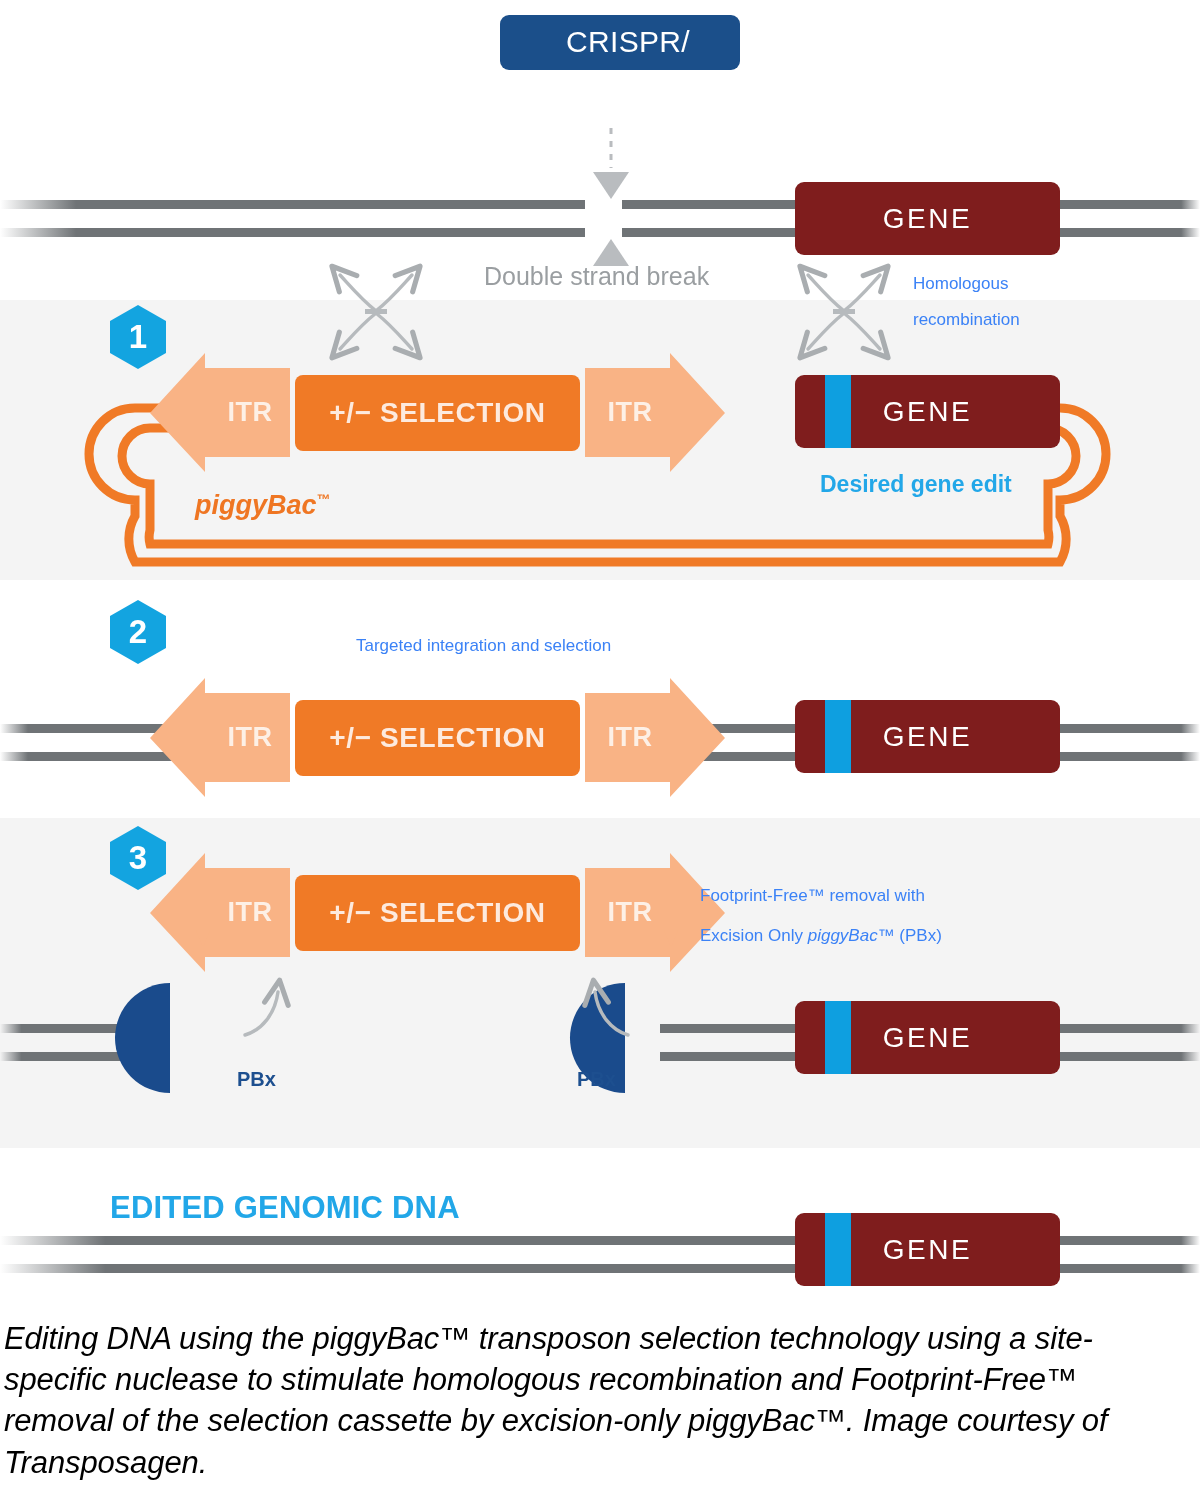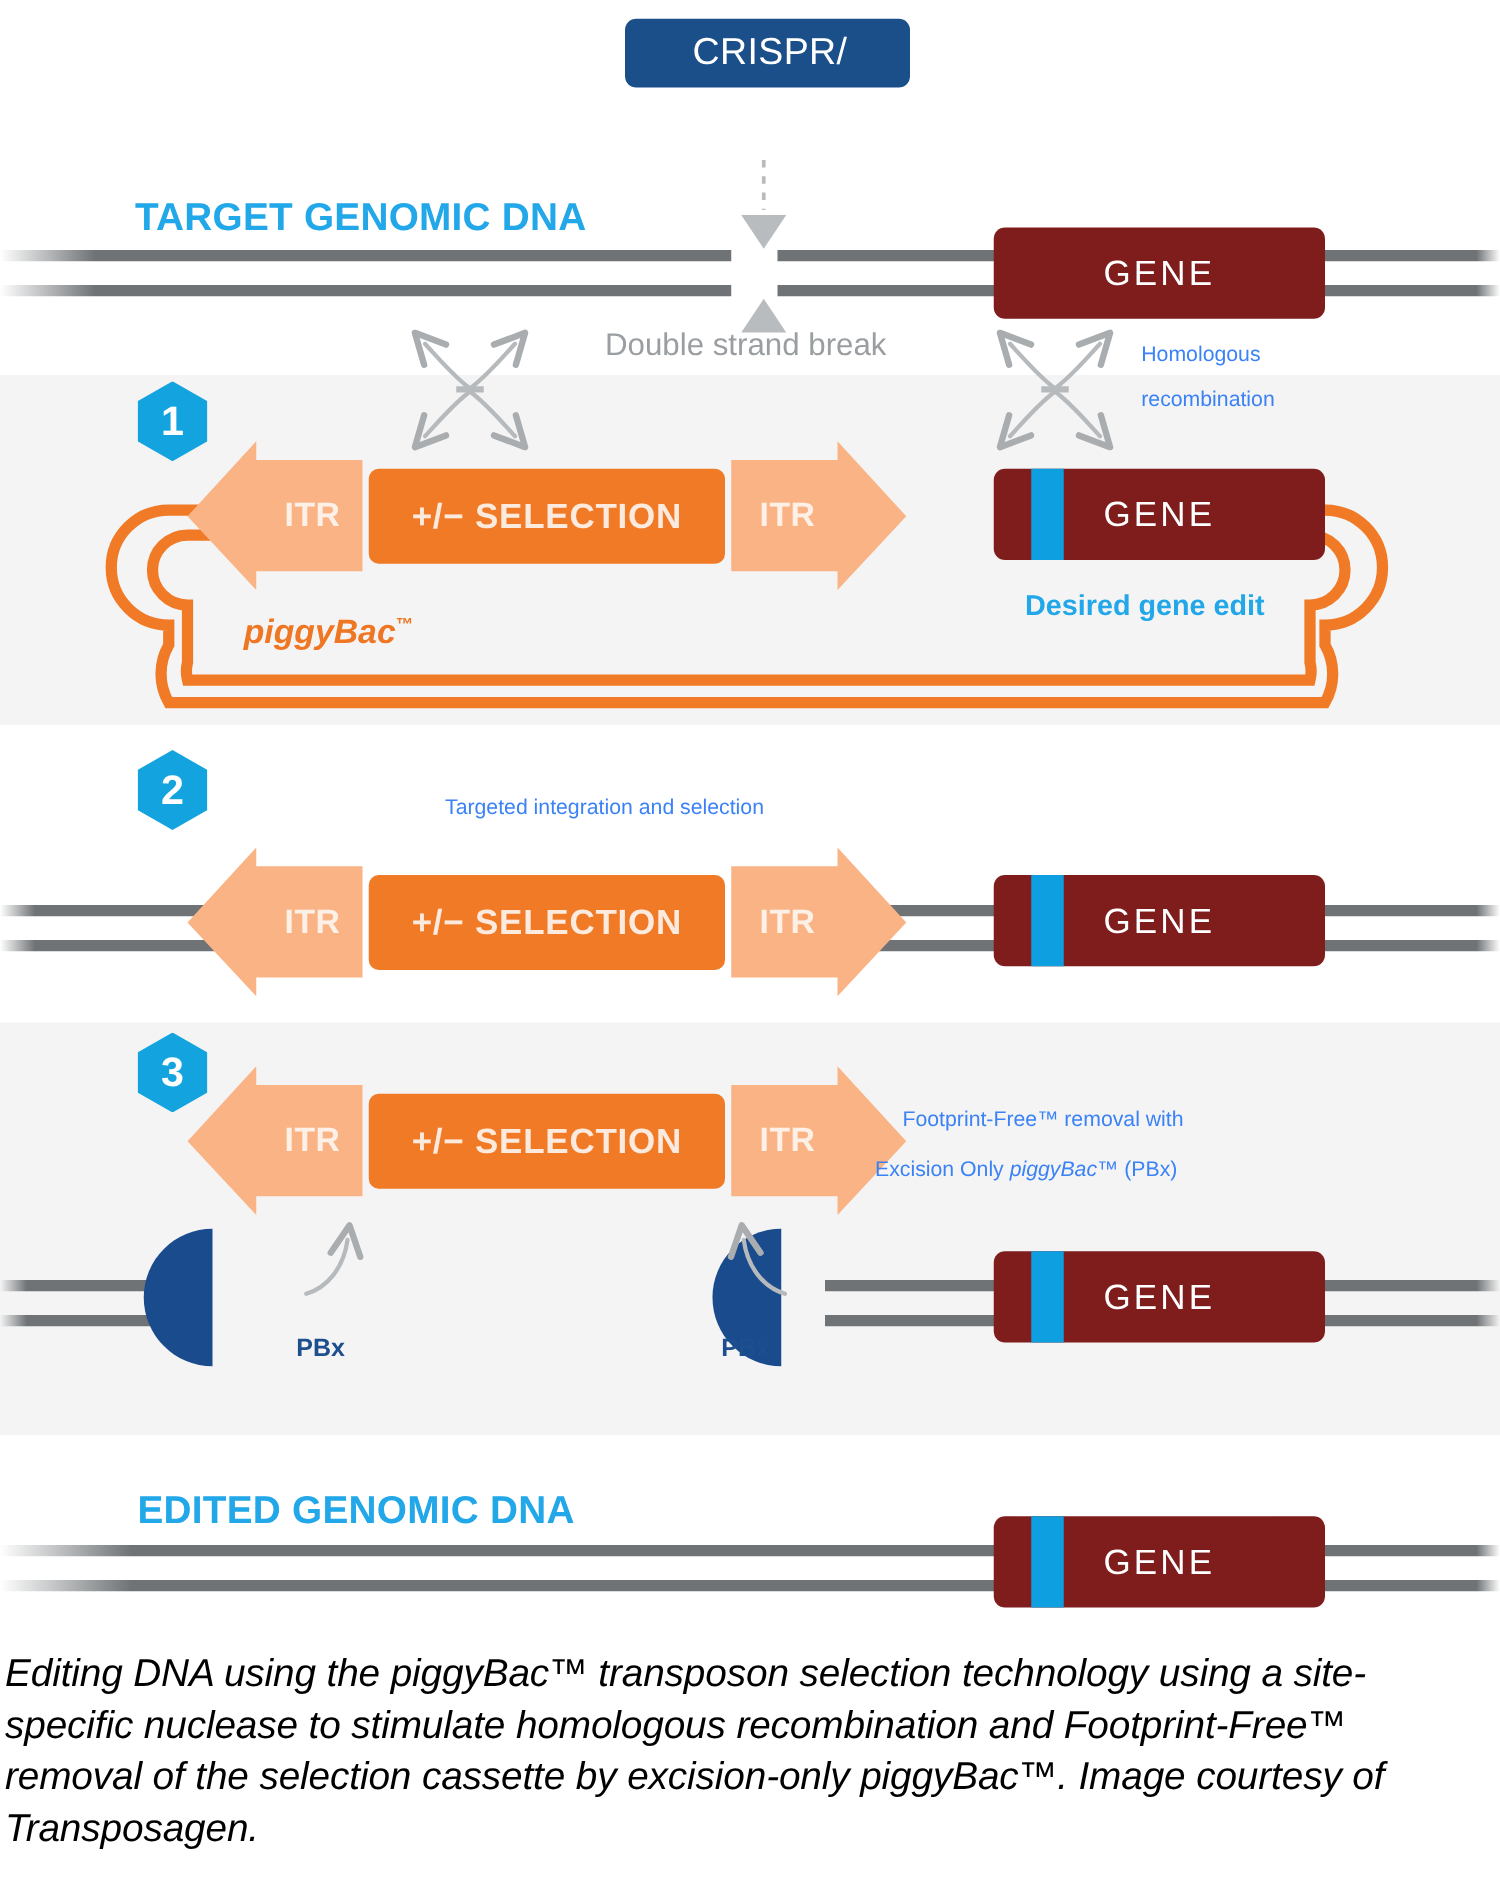--- a/index.html
+++ b/index.html
@@ -19,21 +19,21 @@
   .gray-note{color:#9a9ea1;font-size:25px;}
   .gray-note2{color:#3b82f6;font-size:17px;}
   .blue-note{color:#22a7e8;font-size:23px;font-weight:bold;}
   .pbx-label{color:#1d4f8f;font-size:20px;font-weight:bold;}
   .pb-word{color:#ef7623;font-size:27px;font-style:italic;font-weight:bold;}
   .pb-tm{font-size:14px;vertical-align:super;font-style:normal;}
 
   .crispr-box{
     position:absolute;background:#1b4f8a;border-radius:9px;
     color:#ffffff;font-size:30px;text-align:center;line-height:1.18;
-    padding:9px 0 11px 4px;letter-spacing:.3px;
+    padding:9px 0 11px 16px;letter-spacing:.3px;
   }
 
   .gene-box{
     position:absolute;background:#7f1d1d;border-radius:9px;
     color:#ffffff;font-size:28px;letter-spacing:2.5px;
     display:flex;align-items:center;justify-content:center;
   }
   .gene-edit-bar{position:absolute;background:#0e9fe0;top:0;bottom:0;}
 
   .sel-box{
@@ -186,21 +186,20 @@
       <rect x="0" y="1264" width="810" height="9" fill="url(#dnaFadeL)"></rect>
       <rect x="1055" y="1236" width="145" height="9" fill="url(#dnaFadeR)"></rect>
       <rect x="1055" y="1264" width="145" height="9" fill="url(#dnaFadeR)"></rect>
     </g>
   </svg>
 
   <div class="crispr-box" style="left:500px;top:15px;width:224px;">
     <div>CRISPR/</div>
   </div>
 
-  <div class="htxt section-title" style="left:108px;top:156px;">TARGET GENOMIC DNA</div>
   <div class="htxt section-title" style="left:110px;top:1190px;">EDITED GENOMIC DNA</div>
 
   <div class="htxt gray-note" style="left:484px;top:262px;">Double strand break</div>
 
   <div class="htxt gray-note2" style="left:913px;top:274px;">Homologous</div>
   <div class="htxt gray-note2" style="left:913px;top:310px;">recombination</div>
 
   <div class="gene-box" style="left:795px;top:182px;width:265px;height:73px;">
     <span>GENE</span>
   </div>
@@ -241,21 +240,21 @@
 
   <div class="hexnum" style="left:110px;top:826px;">
     <span>3</span>
   </div>
   <div class="itr-txt" style="left:205px;top:897px;width:90px;">ITR</div>
   <div class="itr-txt" style="left:585px;top:897px;width:90px;">ITR</div>
   <div class="sel-box" style="left:295px;top:875px;width:285px;height:76px;">
     <span>+/− SELECTION</span>
   </div>
 
-  <div class="htxt gray-note2" style="left:700px;top:886px;margin-left:22px;">Footprint-Free™ removal with</div>
+  <div class="htxt gray-note2" style="left:700px;top:886px;">Footprint-Free™ removal with</div>
   <div class="htxt gray-note2" style="left:700px;top:926px;">
     <span>Excision Only </span><span style="font-style:italic;">piggyBac</span><span>™ (PBx)</span>
   </div>
 
   <div class="htxt pbx-label" style="left:237px;top:1068px;">PBx</div>
   <div class="htxt pbx-label" style="left:577px;top:1068px;">PBx</div>
 
   <div class="gene-box" style="left:795px;top:1001px;width:265px;height:73px;">
     <div class="gene-edit-bar" style="left:30px;width:26px;"></div>
     <span style="position:relative;">GENE</span>

